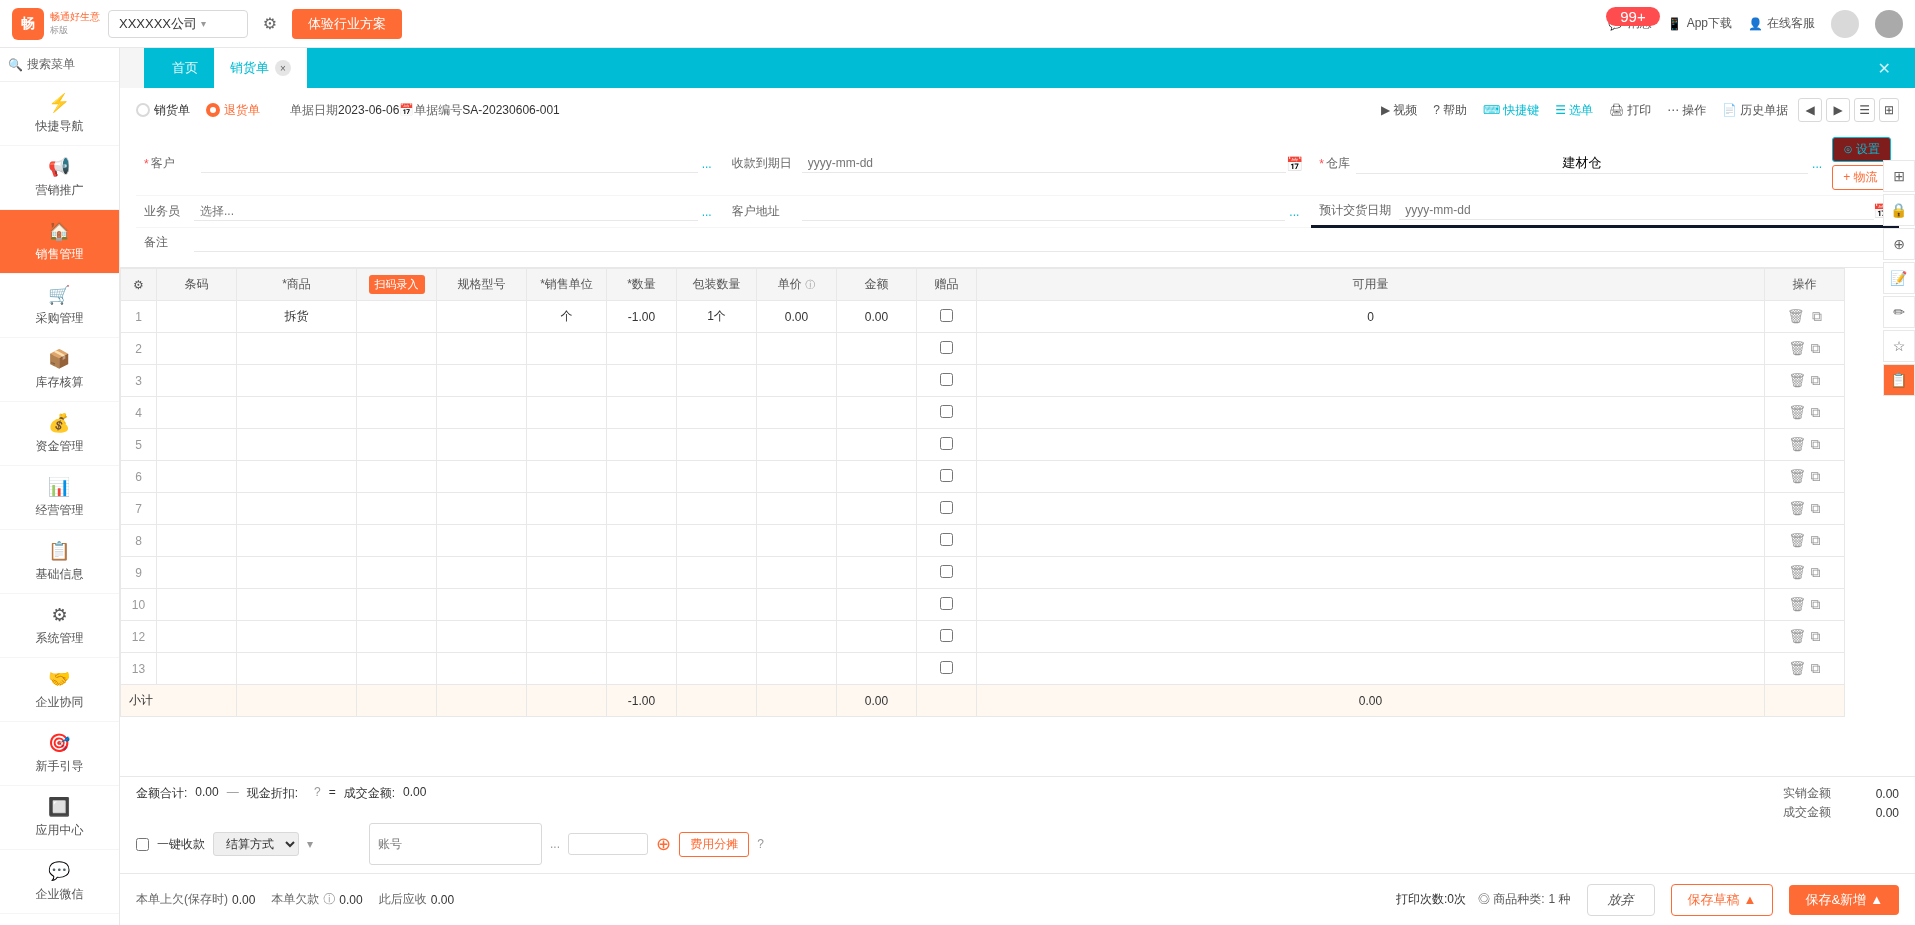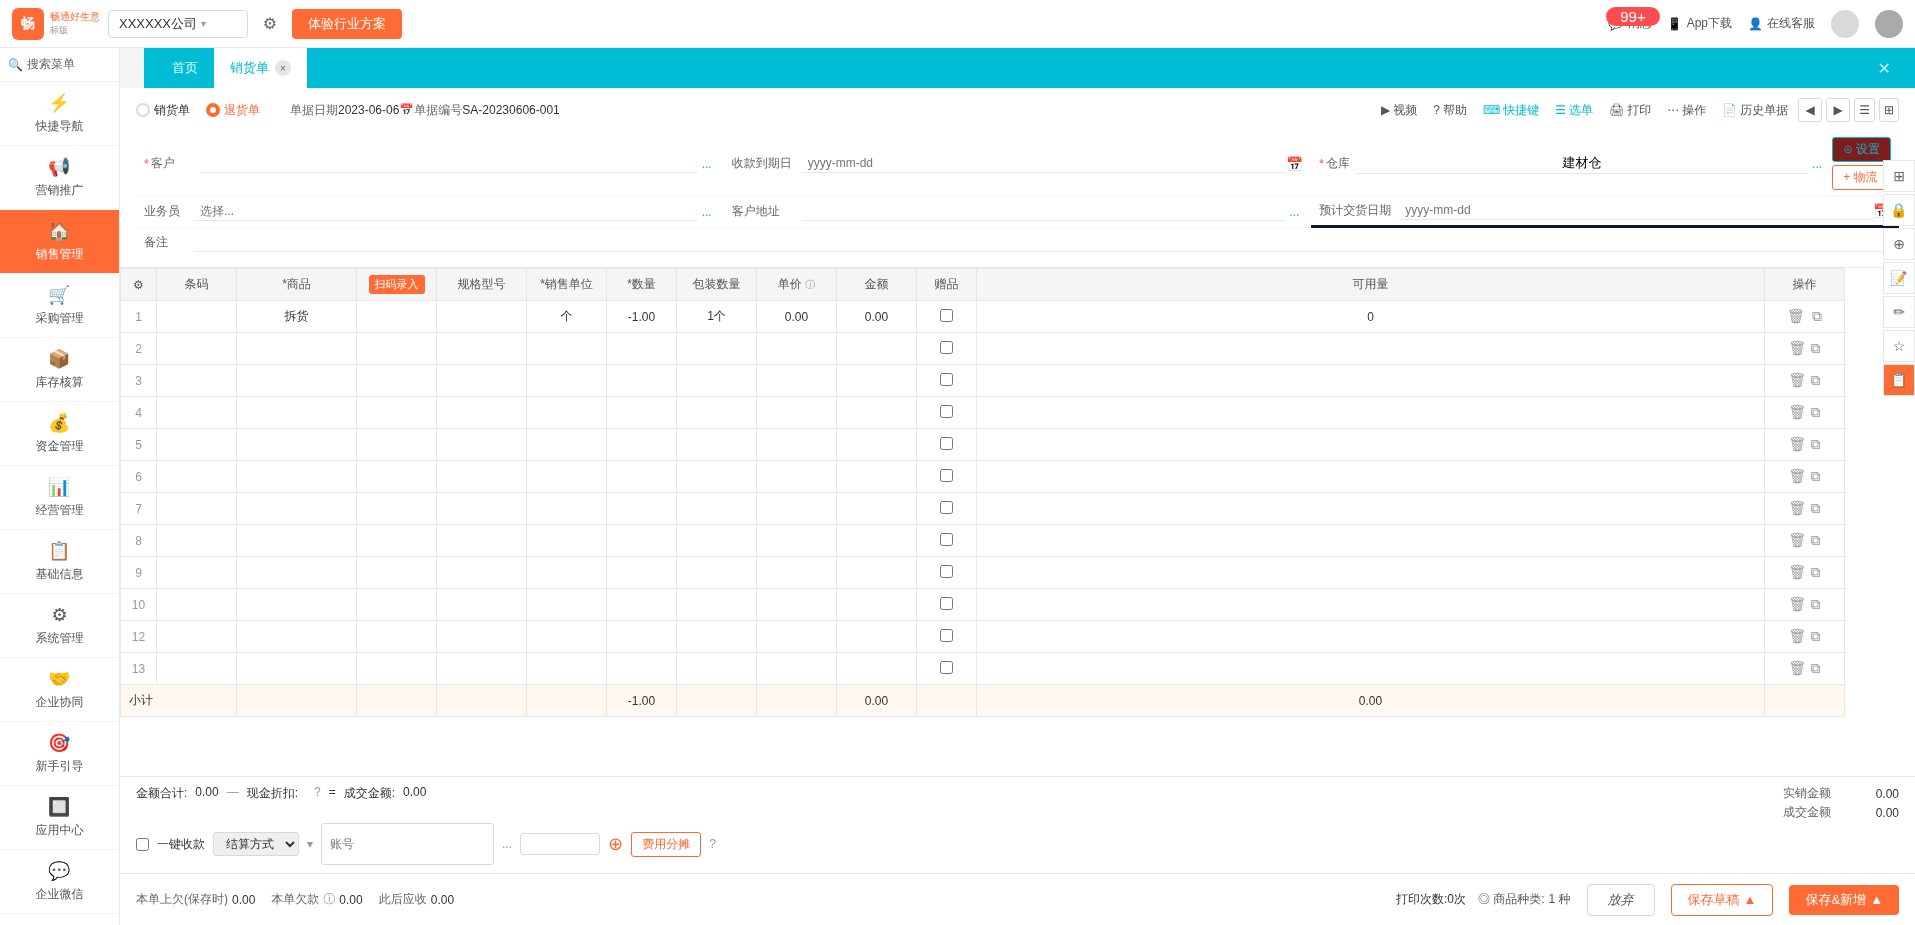--- a/index.html
+++ b/index.html
@@ -63,21 +63,21 @@
     .footer-top { display: flex; align-items: flex-start; gap: 8px; margin-bottom: 2px; }
     .dash { color: #999; }
     .footer-right-panel { margin-left: auto; display: flex; flex-direction: column; align-items: flex-end; gap: 2px; }
     .amount-row { display: flex; align-items: center; gap: 8px; font-size: 12px; }
     .amount-label { color: #666; }
     .amount-value { color: #333; min-width: 60px; text-align: right; }
 
     .footer-payment { display: flex; align-items: center; gap: 8px; }
     .payment-check { cursor: pointer; }
     .payment-method { border: 1px solid #d9d9d9; border-radius: 3px; padding: 3px 8px; color: #333; font-size: 12px; min-width: 80px; }
-    .account-input { border: 1px solid #d9d9d9; border-radius: 3px; padding: 13px 8px; color: #0f766e; font-size: 12px; min-width: 80px; }
+    .account-input { border: 1px solid #d9d9d9; border-radius: 3px; padding: 13px 8px; color: #0f766e; font-size: 12px; min-width: 80px; margin-left: 48px; }
     .amount-input { border: 1px solid #d9d9d9; border-radius: 3px; padding: 3px 8px; color: #333; font-size: 12px; width: 80px; }
     .add-btn { color: #ff6b35; cursor: pointer; font-size: 18px; }
     .expense-btn { border: 1px solid #ff6b35; color: #ff6b35; background: #fff; border-radius: 3px; padding: 3px 10px; cursor: pointer; font-size: 12px; }
     .help-icon { color: #999; cursor: pointer; }
 
     
     .bottom-bar { height: 52px; background: #fff; border-top: 1px solid #e8e8e8; display: flex; align-items: center; padding: 0 16px; gap: 16px; }
     .bottom-info { display: flex; align-items: center; gap: 16px; flex: 1; }
     .info-item { display: flex; align-items: center; gap: 4px; color: #555; }
     .info-label { color: #666; }

